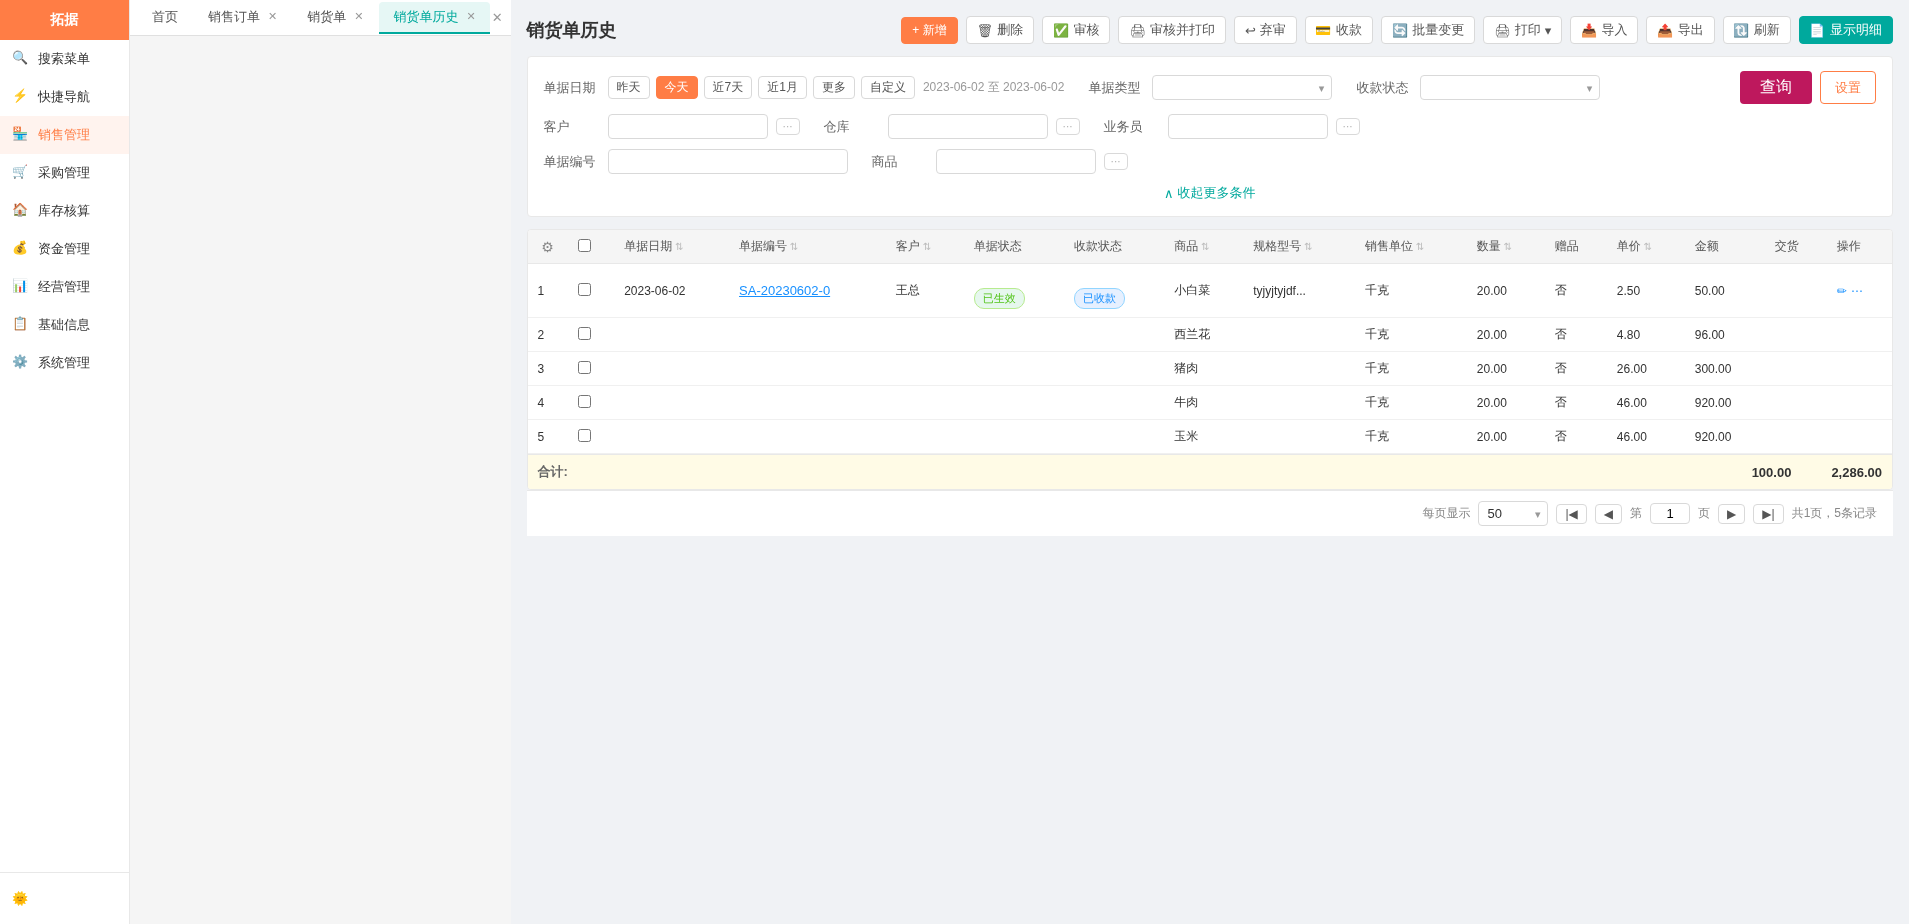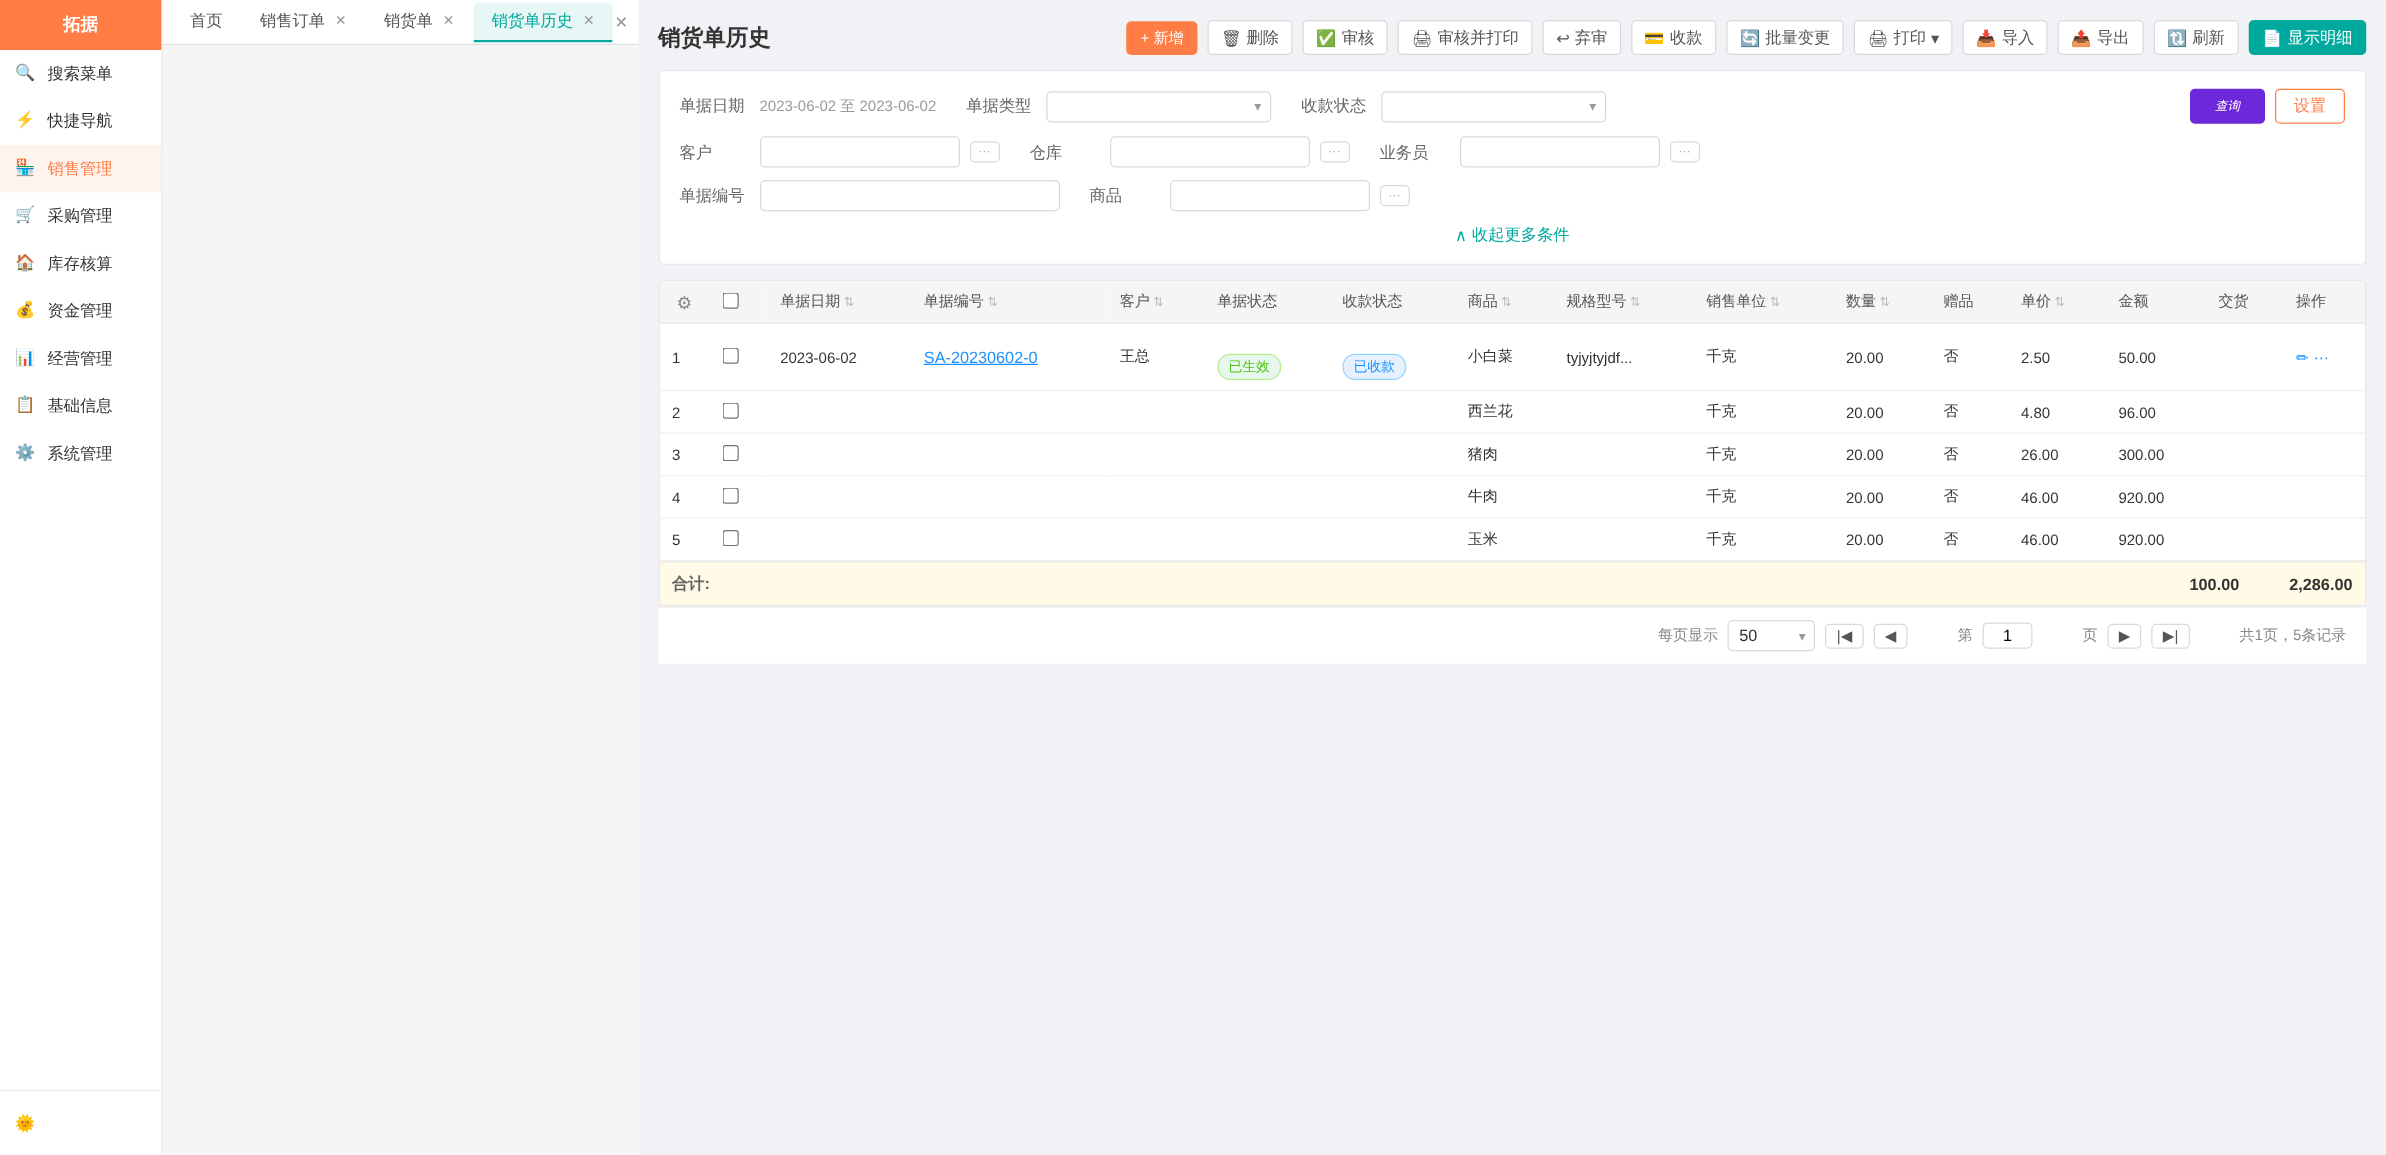--- a/index.html
+++ b/index.html
@@ -226,28 +226,27 @@
       display: flex;
       align-items: center;
       gap: 4px;
       color: #00a99d;
       cursor: pointer;
       font-size: 12px;
       margin-top: 2px;
       justify-content: center;
     }
     .query-btn {
-      background: #6d28d9;
+      background: #be185d;
       color: #fff;
       border: none;
       border-radius: 4px;
       padding: 6px 20px;
       cursor: pointer;
-      font-size: 10px;
-      font-style: italic;
+      font-size: 16px;
     }
     .set-btn {
       background: #fff;
       color: #ff7d45;
       border: 1px solid #ff7d45;
       border-radius: 4px;
       padding: 4px 14px;
       cursor: pointer;
       font-size: 13px;
     }
@@ -331,21 +330,21 @@
       color: #555;
       font-size: 12px;
     }
     .page-input {
       width: 40px;
       text-align: center;
       border: 1px solid #d9d9d9;
       border-radius: 4px;
       padding: 2px 4px;
     }
-    .page-info { color: #888; font-size: 12px; margin-left: 32px; }
+    .page-info { color: #888; font-size: 12px; }
 
     
     ::-webkit-scrollbar { width: 6px; height: 6px; }
     ::-webkit-scrollbar-thumb { background: #ccc; border-radius: 3px; }
 
     .action-btns { display: flex; gap: 4px; }
     .action-btn { color: #1890ff; cursor: pointer; font-size: 12px; }
   </style>
 </head>
 <body>
@@ -472,20 +471,28 @@
           <span>显示明细</span>
         </button>
       </div>
     </div>
 
     <div class="filter-card">
 
       <div class="filter-row">
         <div class="filter-item">
           <span class="filter-label">单据日期</span>
+          <div class="filter-date-group">
+            <button class="date-btn">昨天</button>
+            <button class="date-btn active">今天</button>
+            <button class="date-btn">近7天</button>
+            <button class="date-btn">近1月</button>
+            <button class="date-btn">更多</button>
+            <button class="date-btn">自定义</button>
+          </div>
           <span class="date-range">2023-06-02 至 2023-06-02</span>
         </div>
 
         <div class="filter-item">
           <span class="filter-label">单据类型</span>
           <div class="select-wrapper">
             <select class="filter-select">
               <option></option>
             </select>
           </div>

